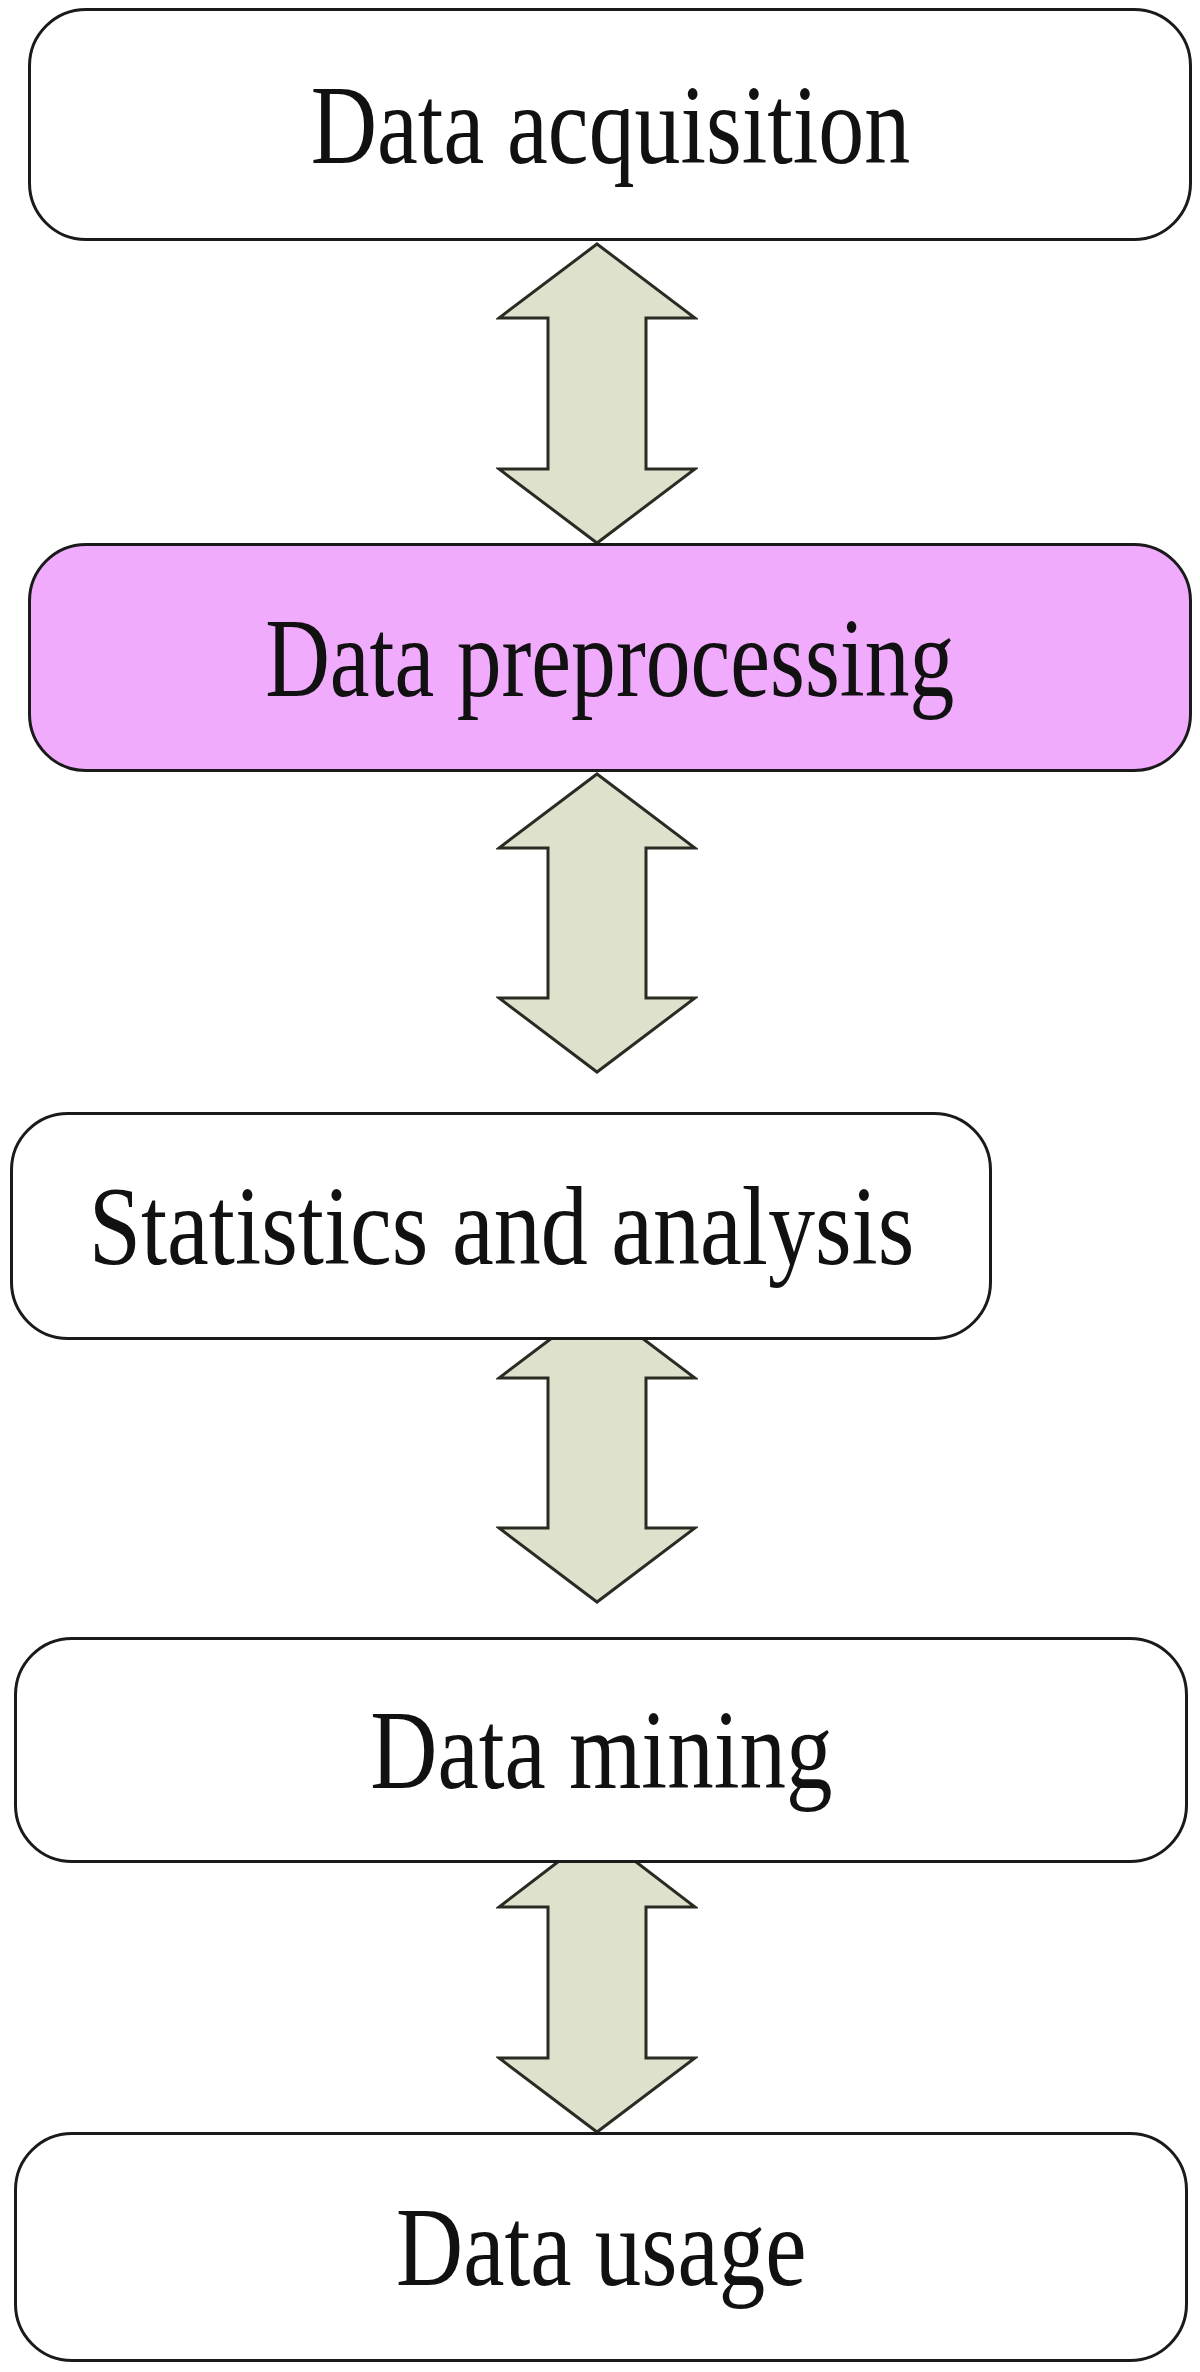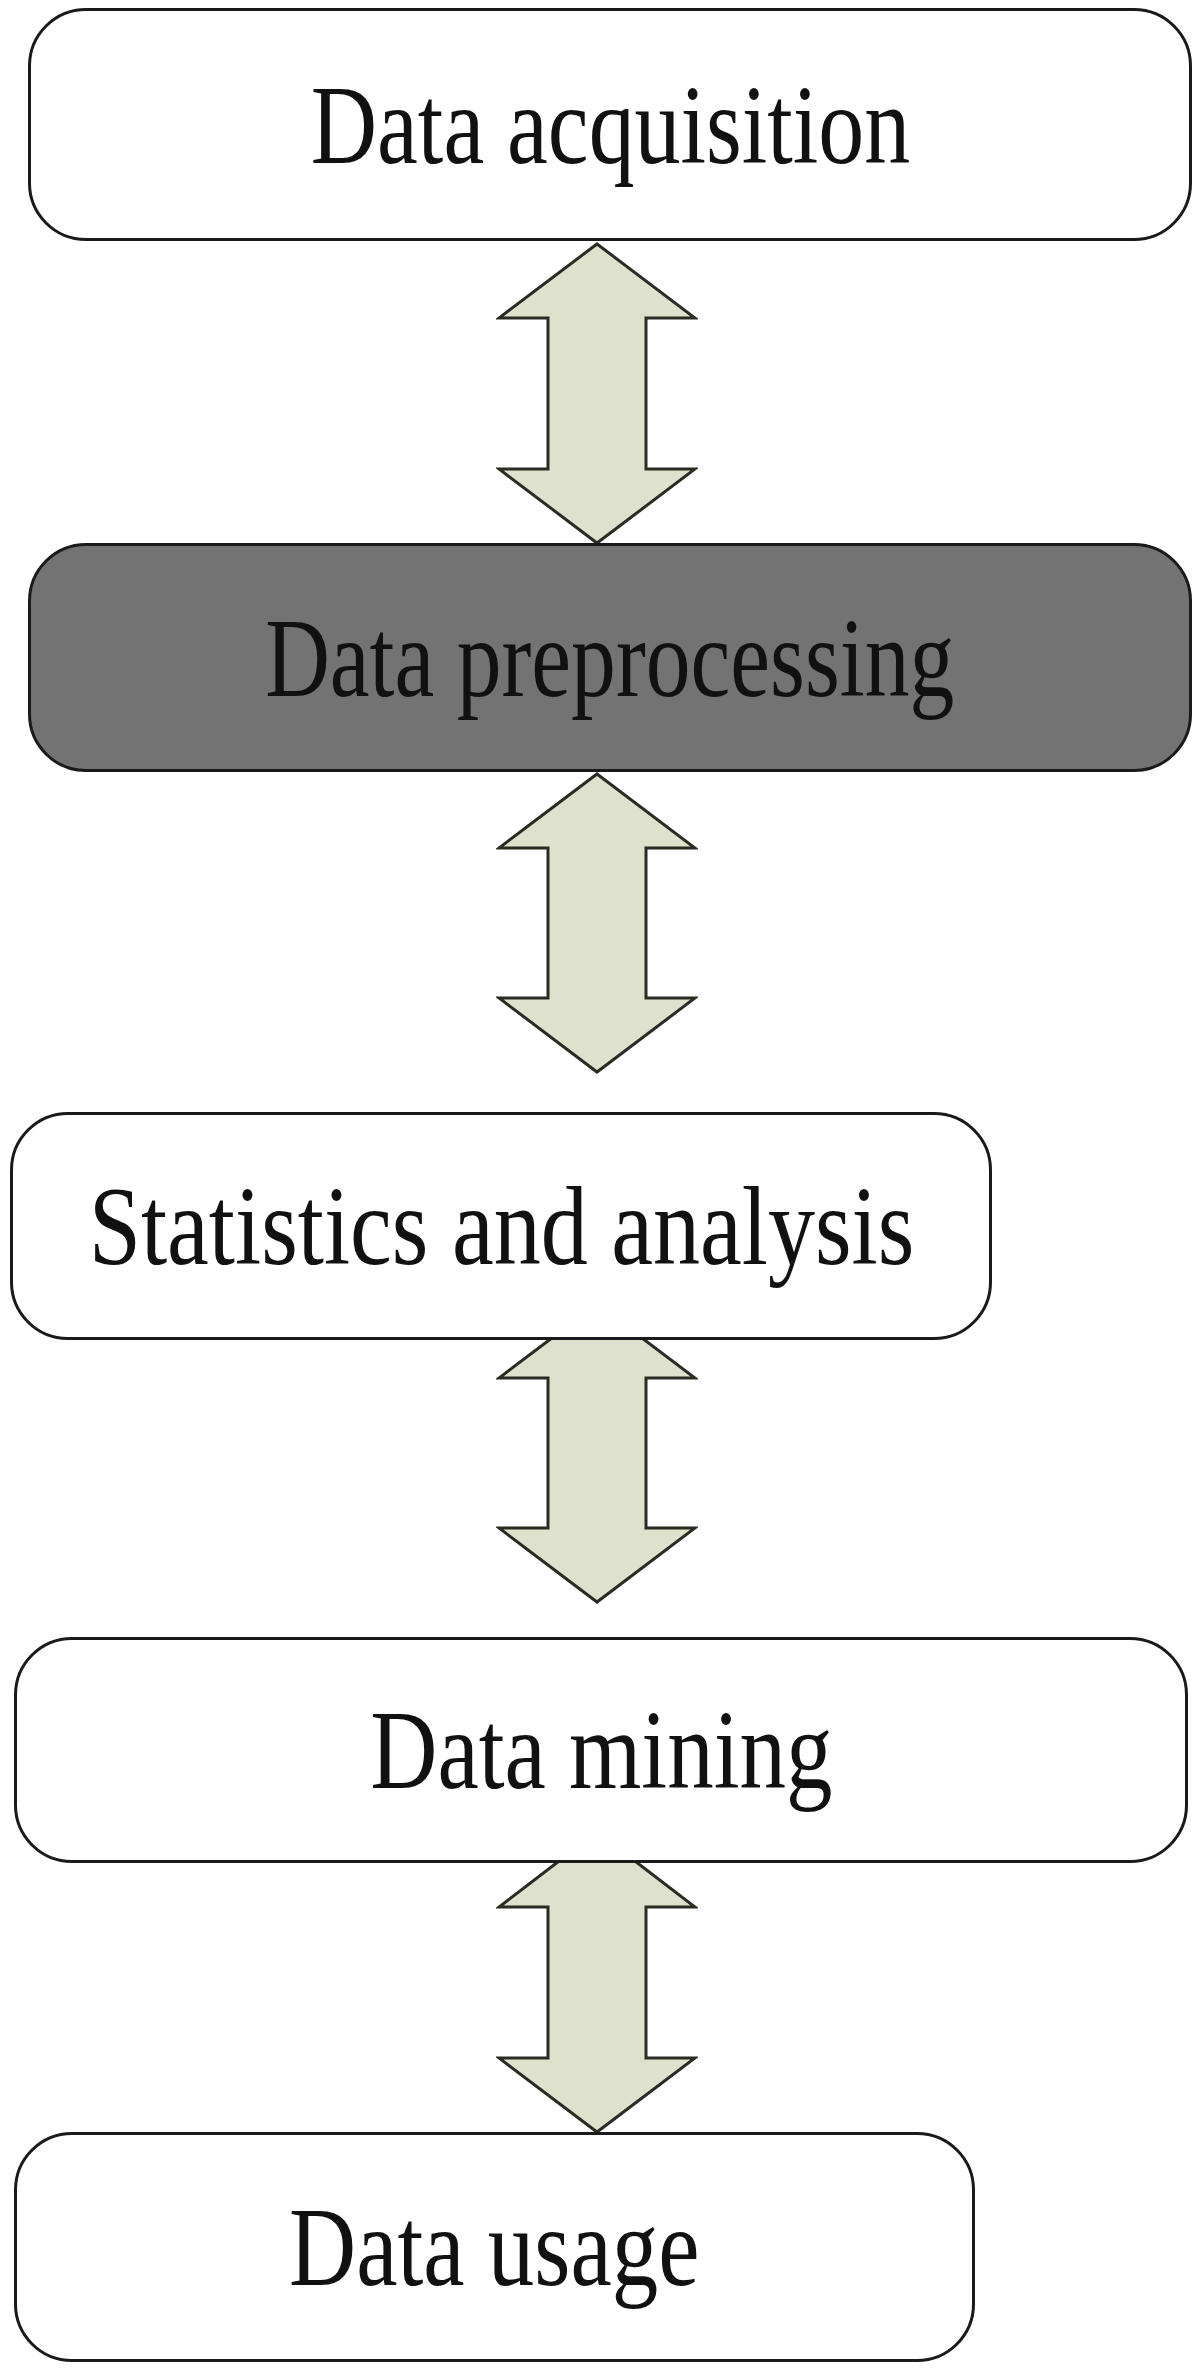--- a/index.html
+++ b/index.html
@@ -57,21 +57,21 @@
   <div class="node" style="left: 28px; top: 8px; width: 1164px; height: 233px; background: rgb(255, 255, 255); border-color: rgb(26, 26, 26);">
     <span class="node-label" style="color: rgb(17, 17, 17); font-size: 112px; transform: scaleX(0.82);">Data acquisition</span>
   </div>
 
   <div class="arrow" style="left: 496px; top: 242px; width: 202px; height: 303px;">
     <svg viewBox="0 0 202 303" preserveAspectRatio="none" aria-hidden="true">
       <polygon class="arrow-shape" points="101,2 199,76 150,76 150,227 199,227 101,301 3,227 52,227 52,76 3,76" fill="#DEE2CC" stroke="#2B2B24" stroke-width="3" stroke-linejoin="miter" vector-effect="non-scaling-stroke"></polygon>
     </svg>
   </div>
 
-  <div class="node" style="left: 28px; top: 543px; width: 1164px; height: 229px; background: #737373; border-color: rgb(26, 26, 26);">
+  <div class="node" style="left: 28px; top: 543px; width: 1164px; height: 229px; background: #f0abfc; border-color: rgb(26, 26, 26);">
     <span class="node-label" style="color: rgb(17, 17, 17); font-size: 112px; transform: scaleX(0.8);">Data preprocessing</span>
   </div>
 
   <div class="arrow" style="left: 496px; top: 772px; width: 202px; height: 302px;">
     <svg viewBox="0 0 202 302" preserveAspectRatio="none" aria-hidden="true">
       <polygon class="arrow-shape" points="101,2 199,76 150,76 150,226 199,226 101,300 3,226 52,226 52,76 3,76" fill="#DEE2CC" stroke="#2B2B24" stroke-width="3" stroke-linejoin="miter" vector-effect="non-scaling-stroke"></polygon>
     </svg>
   </div>
 
   <div class="node" style="left: 10px; top: 1112px; width: 982px; height: 228px; background: rgb(255, 255, 255); border-color: rgb(26, 26, 26);">
@@ -87,17 +87,17 @@
   <div class="node" style="left: 14px; top: 1602px; width: 1174px; height: 226px; background: rgb(255, 255, 255); border-color: rgb(26, 26, 26); margin-top: 35px;">
     <span class="node-label" style="color: rgb(17, 17, 17); font-size: 112px; transform: scaleX(0.83);">Data mining</span>
   </div>
 
   <div class="arrow" style="left: 496px; top: 1830px; width: 202px; height: 304px;">
     <svg viewBox="0 0 202 304" preserveAspectRatio="none" aria-hidden="true">
       <polygon class="arrow-shape" points="101,2 199,77 150,77 150,228 199,228 101,302 3,228 52,228 52,77 3,77" fill="#DEE2CC" stroke="#2B2B24" stroke-width="3" stroke-linejoin="miter" vector-effect="non-scaling-stroke"></polygon>
     </svg>
   </div>
 
-  <div class="node" style="left: 14px; top: 2132px; width: 961px; height: 230px; background: rgb(255, 255, 255); border-color: rgb(26, 26, 26);">
+  <div class="node" style="left: 14px; top: 2132px; width: 1174px; height: 230px; background: rgb(255, 255, 255); border-color: rgb(26, 26, 26);">
     <span class="node-label" style="color: rgb(17, 17, 17); font-size: 112px; transform: scaleX(0.83);">Data usage</span>
   </div>
 
 </div>
 
 </body></html>

